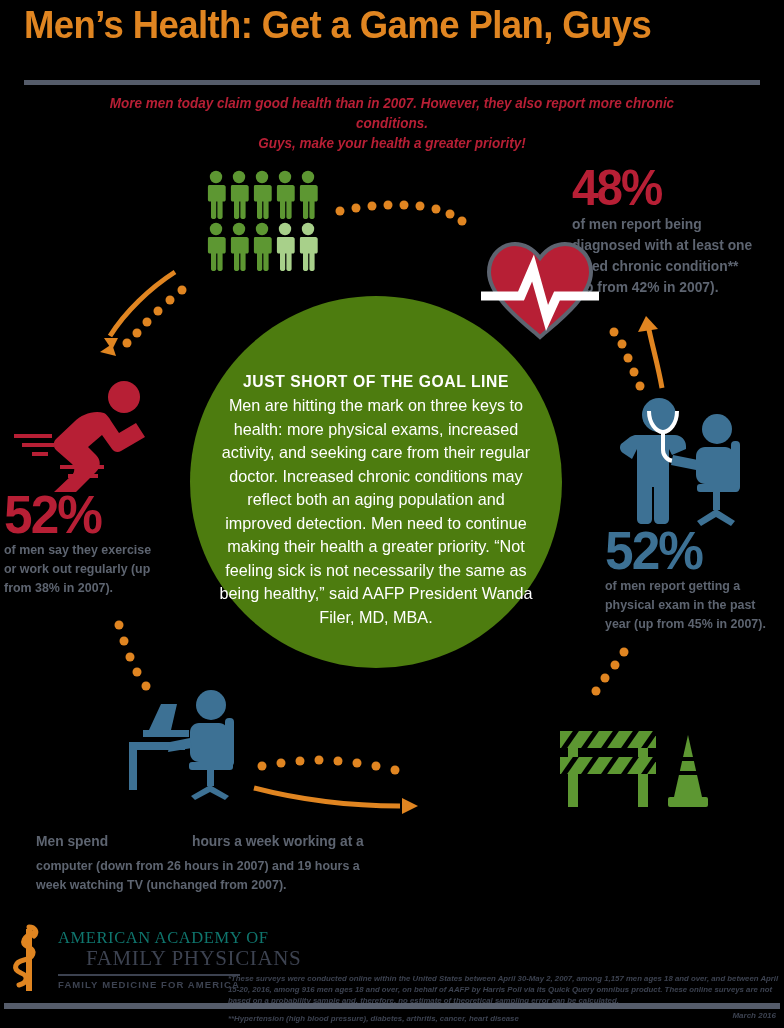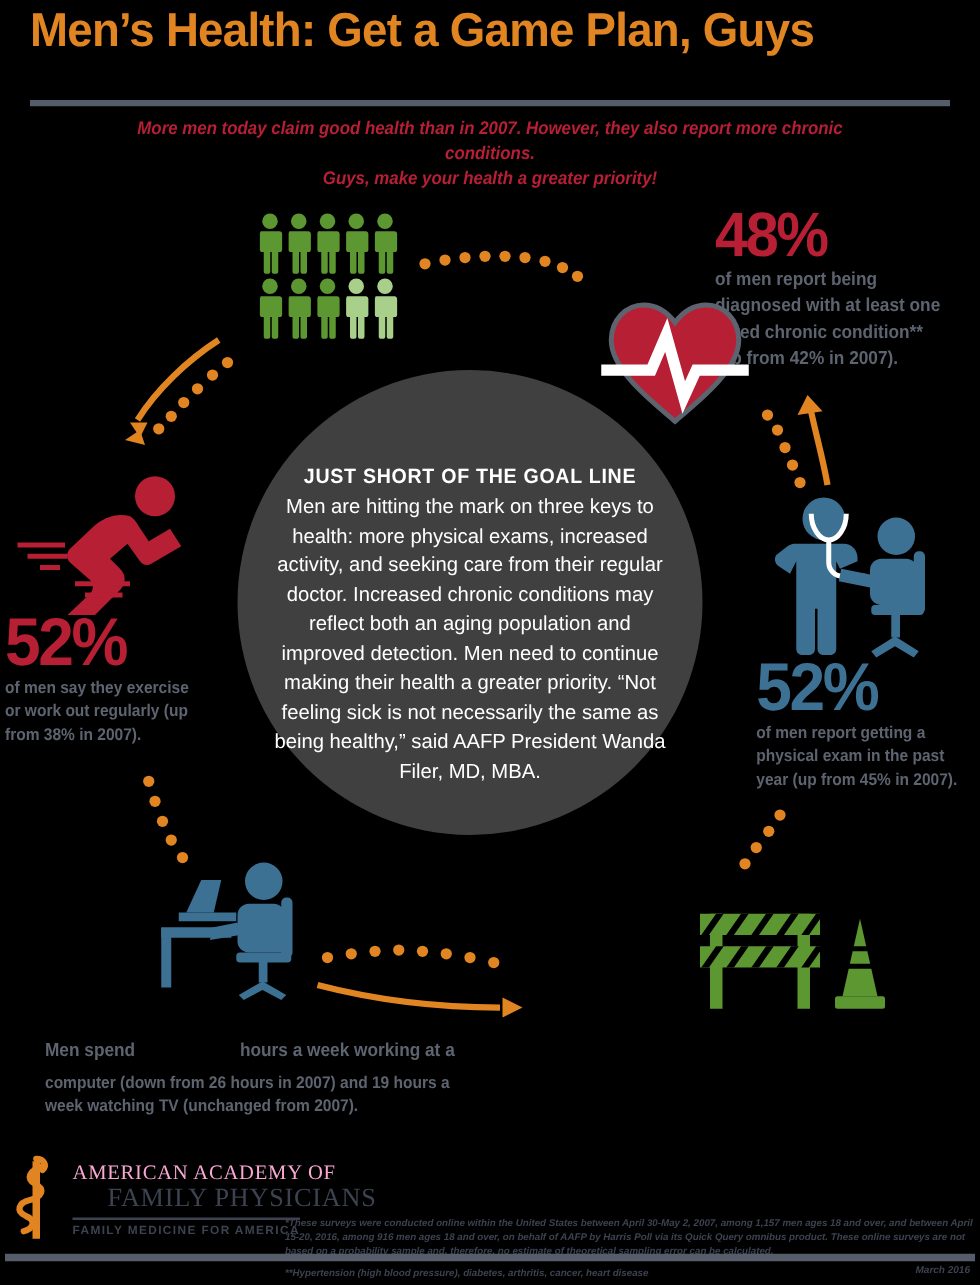--- a/index.html
+++ b/index.html
@@ -84,21 +84,21 @@
   
   #stat-48{position:absolute;left:572px;top:168px;width:205px;}
   #stat-48 .num{color:#b71f35;font-size:50px;}
   #stat-48 .desc{margin-top:4px;}
   #heart-icon-wrap{position:absolute;left:479px;top:234px;}
 
   
   #center-circle{
     position:absolute;left:190px;top:296px;width:372px;height:372px;
     border-radius:50%;
-    background:#404040;
+    background:#4d7c0f;
     color:#ffffff;
     text-align:center;
     box-sizing:border-box;
     padding:76px 28px 0 28px;
   }
   #center-circle .ch{
     font-size:16.5px;font-weight:bold;letter-spacing:0.6px;
     margin-bottom:3px;transform:scaleX(0.95);
   }
   #center-circle .cb{
@@ -137,21 +137,21 @@
 
   
   #stat-59{position:absolute;left:420px;top:750px;width:350px;}
   #stat-59 .num{color:#5d9732;font-size:50px;}
   #stat-59 .desc{margin-top:6px;width:380px;}
   #barrier-wrap{position:absolute;left:556px;top:727px;}
 
   
   #footer-logo{position:absolute;left:8px;top:922px;}
   .logo-l1{
-    color:#f9a8d4;font-family:"Liberation Serif", serif;
+    color:#0f766e;font-family:"Liberation Serif", serif;
     font-size:16.5px;letter-spacing:0.6px;font-weight:normal;
   }
   .logo-l2{
     color:#3c4250;font-family:"Liberation Serif", serif;
     font-size:21px;letter-spacing:0.6px;font-weight:normal;margin-top:-2px;margin-left:28px;
   }
   .logo-div{width:182px;height:2px;background:#3c4250;margin:3px 0 3px 0;}
   .logo-l3{
     color:#3c4250;font-size:9.5px;font-weight:bold;letter-spacing:1.1px;
   }

